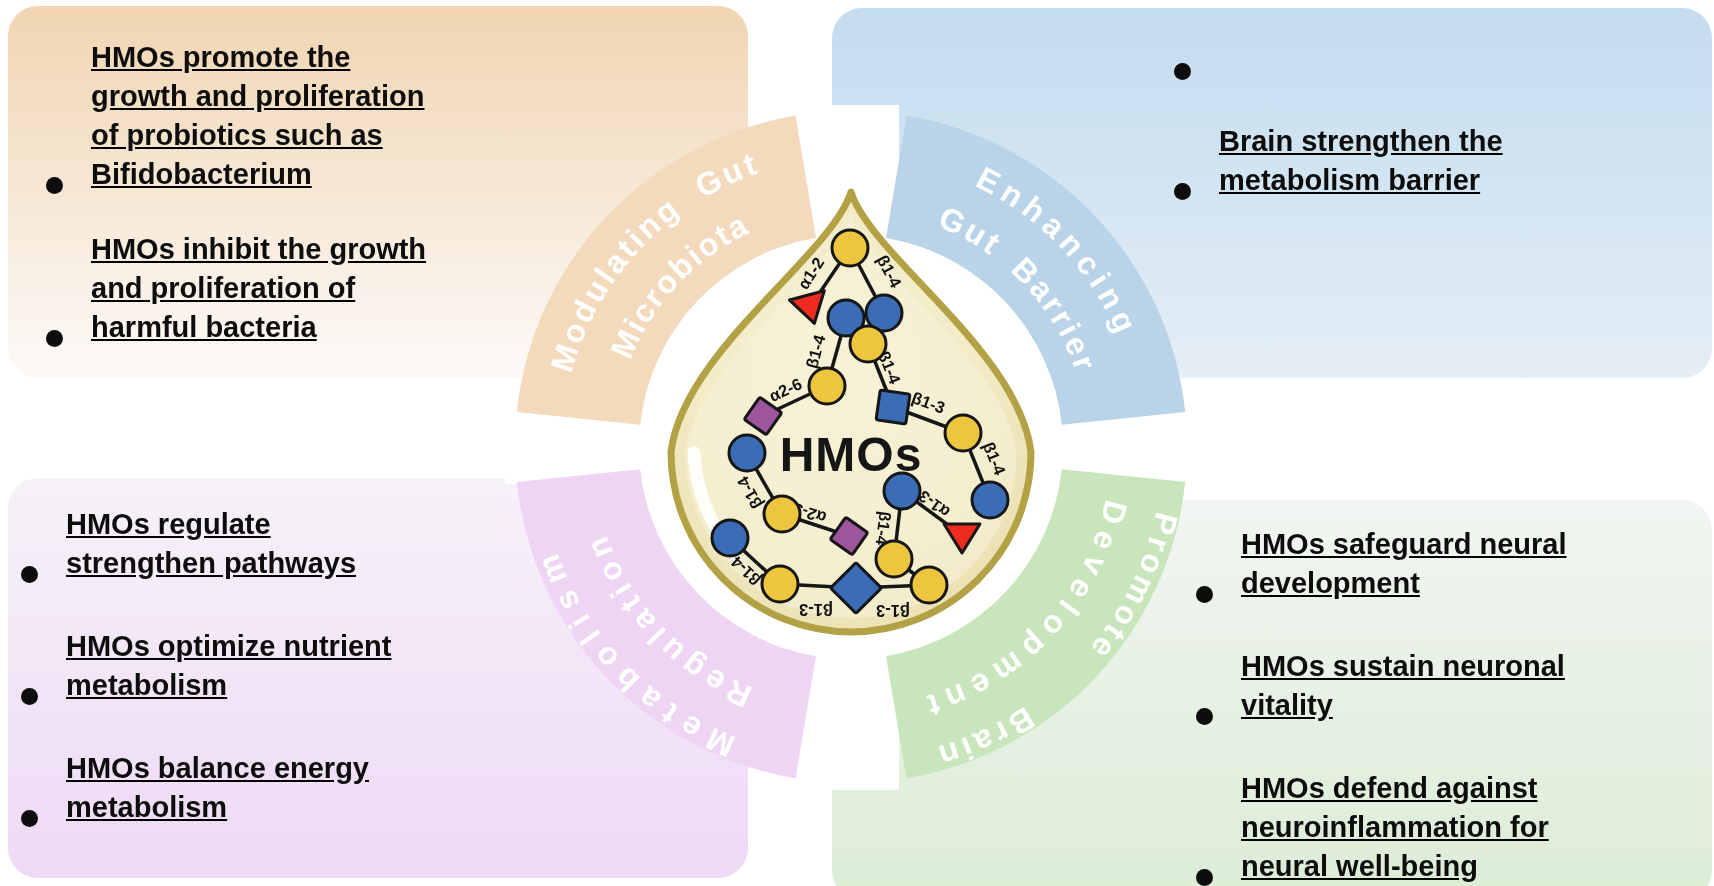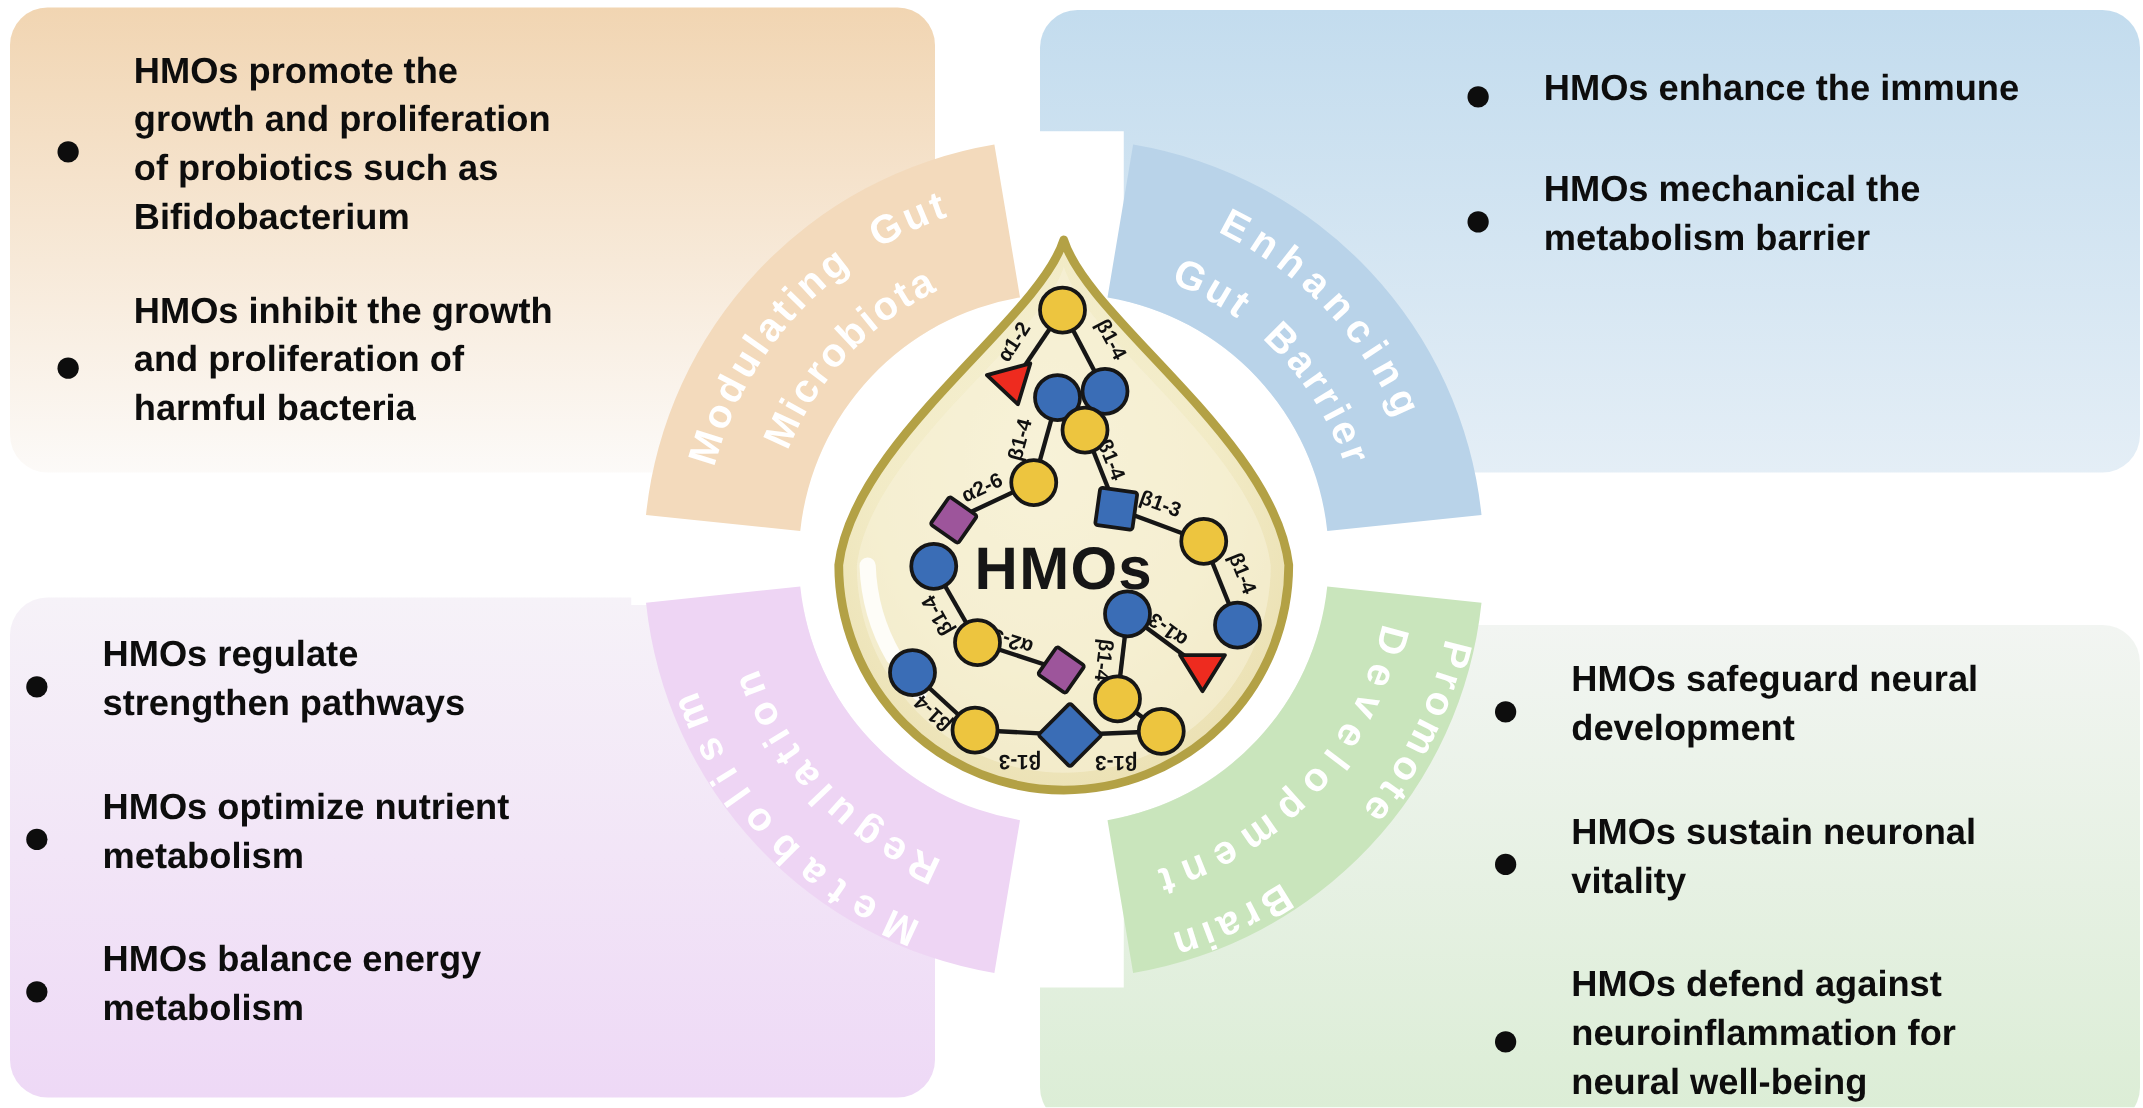--- a/index.html
+++ b/index.html
@@ -3,21 +3,21 @@
 <meta charset="utf-8">
 <style>
   html,body{margin:0;padding:0;background:#ffffff;}
   .canvas{position:relative;width:1714px;height:886px;background:#ffffff;overflow:hidden;
           font-family:"Liberation Sans",sans-serif;}
   .card{position:absolute;border-radius:30px;box-sizing:border-box;}
   .card-tl{left:8px;top:6px;width:740px;height:372px;padding:32px 10px 0 38px;}
   .card-tr{left:832px;top:8px;width:880px;height:370px;padding:44px 10px 0 342px;}
   .card-bl{left:8px;top:478px;width:740px;height:400px;padding:27px 10px 0 36px;}
   .card-br{left:832px;top:500px;width:880px;height:400px;padding:25px 10px 0 364px;}
-  .bullet-item{display:flex;gap:44px;align-items:center;}
+  .bullet-item{display:flex;gap:28px;align-items:flex-end;text-decoration:underline;}
   .card-tl .bullet-item{margin-bottom:36px;}
   .card-tr .bullet-item{margin-bottom:42px;}
   .card-bl .bullet-item,.card-br .bullet-item{margin-bottom:44px;}
   .dot{flex:0 0 auto;width:17px;height:17px;border-radius:50%;background:#0d0d0d;margin-top:11px;}
   .btxt{font-size:29px;font-weight:bold;line-height:39px;color:#0d0d0d;}
   svg.overlay{position:absolute;left:0;top:0;pointer-events:none;}
   .arcText{font-size:32px;font-weight:bold;fill:#ffffff;}
   .glyLabel{font-size:16.5px;font-weight:bold;fill:#111111;}
   .hmosTitle{font-size:48px;font-weight:bold;fill:#161616;letter-spacing:1px;}
 </style>
@@ -44,27 +44,26 @@
             <div>harmful bacteria</div>
           </div>
         </div>
       </div>
   </div>
   <div class="card card-tr" style="background: linear-gradient(rgb(195, 220, 238), rgb(228, 238, 246));">
     <div class="bullet-list">
         <div class="bullet-item">
           <span class="dot"></span>
           <div class="btxt">
-            <div>HMOs enhance the immune</div>
-          </div>
-        </div>
-        <div class="bullet-item">
-          <span class="dot"></span>
-          <div class="btxt">
-            <div>HMOs mechanical the</div>
+          </div>
+        </div>
+        <div class="bullet-item">
+          <span class="dot"></span>
+          <div class="btxt">
+            <div>Brain strengthen the</div>
             <div>metabolism barrier</div>
           </div>
         </div>
       </div>
   </div>
   <div class="card card-bl" style="background: linear-gradient(rgb(246, 242, 248), rgb(238, 217, 246)); padding-left: 13px;">
     <div class="bullet-list">
         <div class="bullet-item">
           <span class="dot"></span>
           <div class="btxt">

